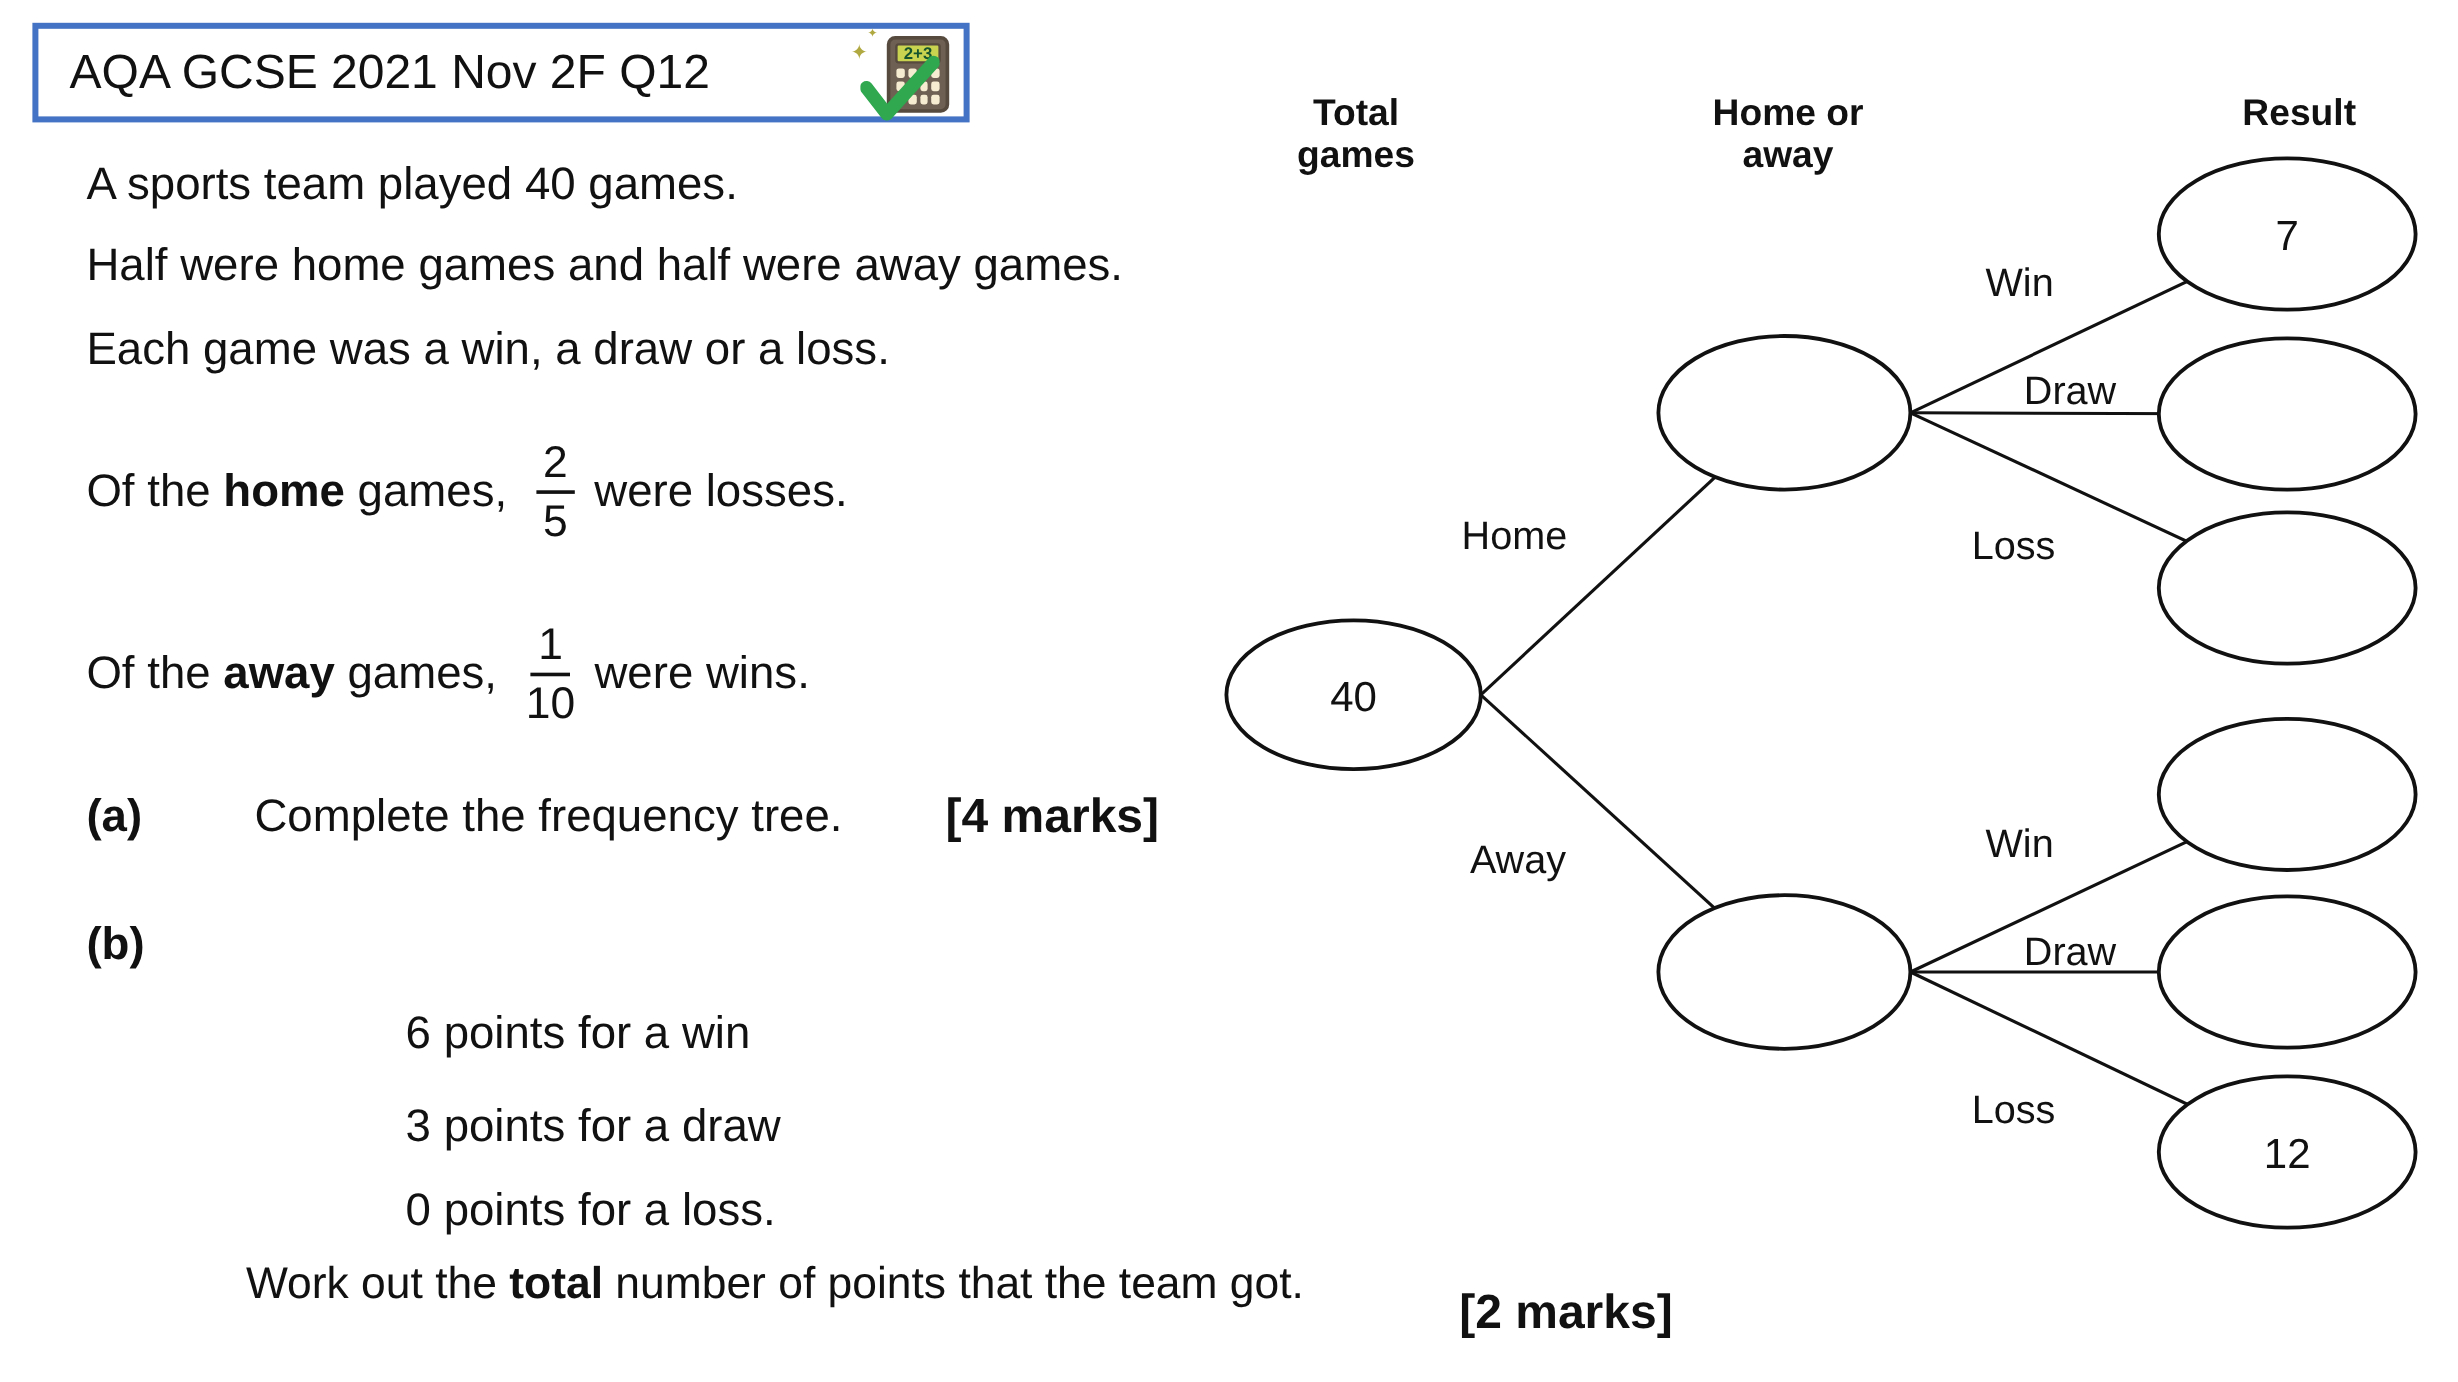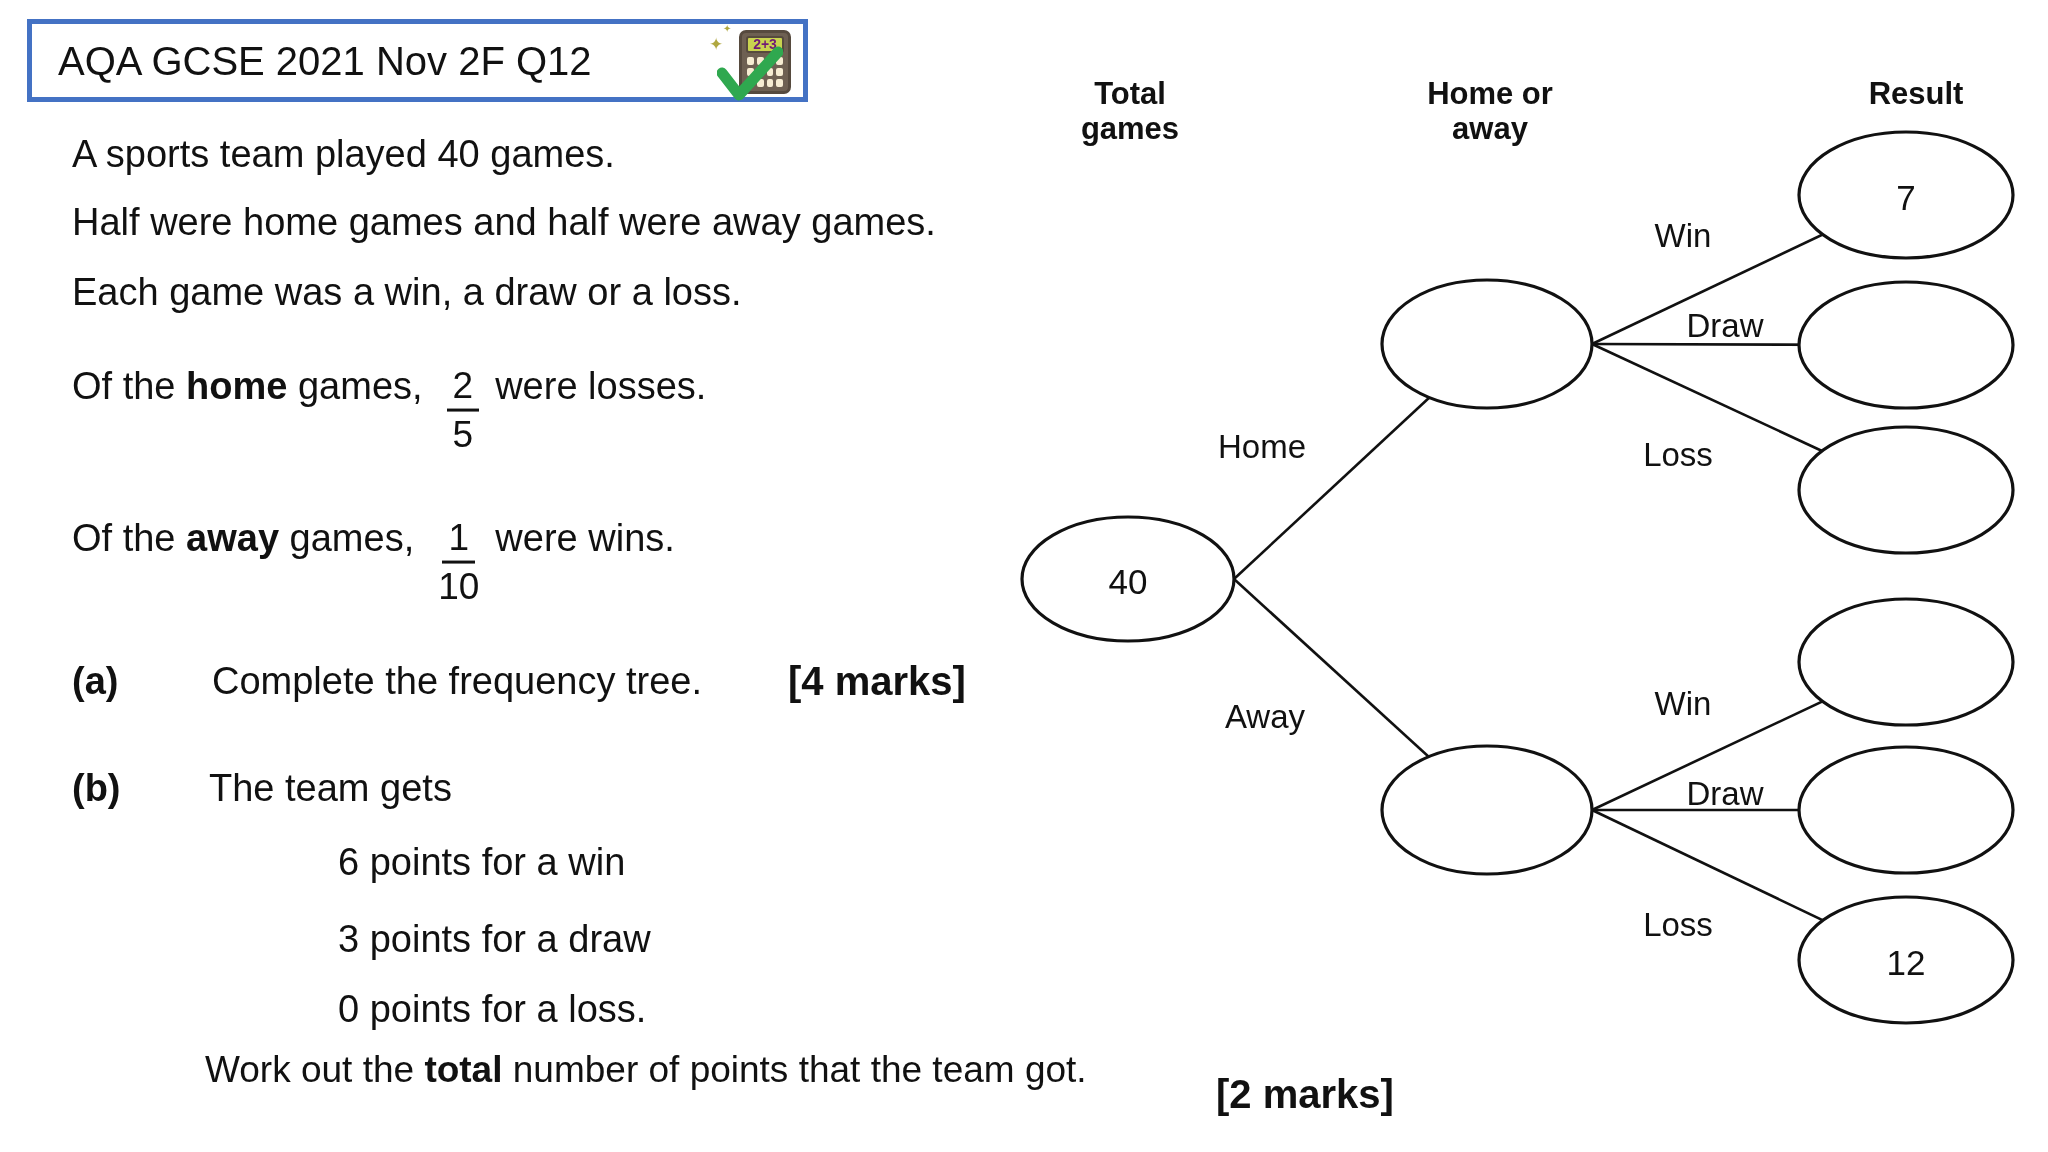--- a/index.html
+++ b/index.html
@@ -9,31 +9,31 @@
   
   .title-box{position:absolute;left:27px;top:19px;width:781px;height:83px;
              border:5px solid #4472c4;background:#fff;box-sizing:border-box;}
   .title-text{position:absolute;left:26px;top:50%;transform:translateY(-50%);
               font-size:40px;white-space:pre;}
   .calc-wrap{position:absolute;right:4px;top:2px;width:92px;height:70px;}
   .calc-body{position:absolute;right:8px;top:4px;width:52px;height:64px;
              background:#6e6052;border:3px solid #564a3e;border-radius:7px;box-sizing:border-box;}
   .calc-screen{margin:3px 4px 0 4px;height:17px;background:#c9d34f;border:2px solid #564a3e;
                border-radius:3px;box-sizing:border-box;font-weight:bold;font-size:14px;
-               line-height:13px;text-align:center;color:#701a75;}
+               line-height:13px;text-align:center;color:#14532d;}
   .calc-keys{display:grid;grid-template-columns:repeat(4,1fr);gap:3px;margin:4px 5px;}
   .calc-keys span{height:8px;background:#f6ecd2;border-radius:2px;}
   .check-svg{position:absolute;left:10px;bottom:-8px;}
   .sparkle{position:absolute;color:#b0a840;}
   .sp1{left:2px;top:8px;font-size:17px;}
   .sp2{left:16px;top:-3px;font-size:10px;}
 
   
   .t{position:absolute;transform:translateY(-50%);font-size:38px;white-space:pre;}
-  .row{position:absolute;transform:translateY(-50%);display:flex;
+  .row{position:absolute;transform:translateY(-50%);display:flex;align-items:center;
        font-size:38px;white-space:pre;}
   .marks{font-weight:bold;font-size:40px;}
   .frac{display:inline-flex;flex-direction:column;align-items:center;text-align:center;
         font-size:37px;line-height:1.12;margin:0 16px 0 24px;}
   .frac .fnum{padding:0 6px 3px 6px;border-bottom:3px solid #111;}
   .frac .fden{padding-top:2px;}
 
   
   .hdr{position:absolute;top:76px;text-align:center;font-weight:bold;
        font-size:31px;line-height:35px;}
@@ -102,21 +102,20 @@
       <span class="fden">10</span>
     </span>
     <span>were wins.</span>
   </div>
 
   <div class="t" style="left:72px;top:681px;font-weight:bold;">(a)</div>
   <div class="t" style="left:212px;top:681px;">Complete the frequency tree.</div>
   <div class="t marks" style="left:788px;top:681px;">[4 marks]</div>
 
   <div class="t" style="left:72px;top:788px;font-weight:bold;">(b)</div>
-  <div class="t" style="left:209px;top:788px;">The team gets</div>
   <div class="t" style="left:338px;top:862px;">6 points for a win</div>
   <div class="t" style="left:338px;top:939px;">3 points for a draw</div>
   <div class="t" style="left:338px;top:1009px;">0 points for a loss.</div>
 
   <div class="row" style="left:205px;top:1070px;font-size:37px;">
     <span>Work out the </span><b>total</b><span> number of points that the team got.</span>
   </div>
   <div class="t marks" style="left:1216px;top:1070px;margin-top:24px;">[2 marks]</div>
 
   <div class="hdr hdr-total">

